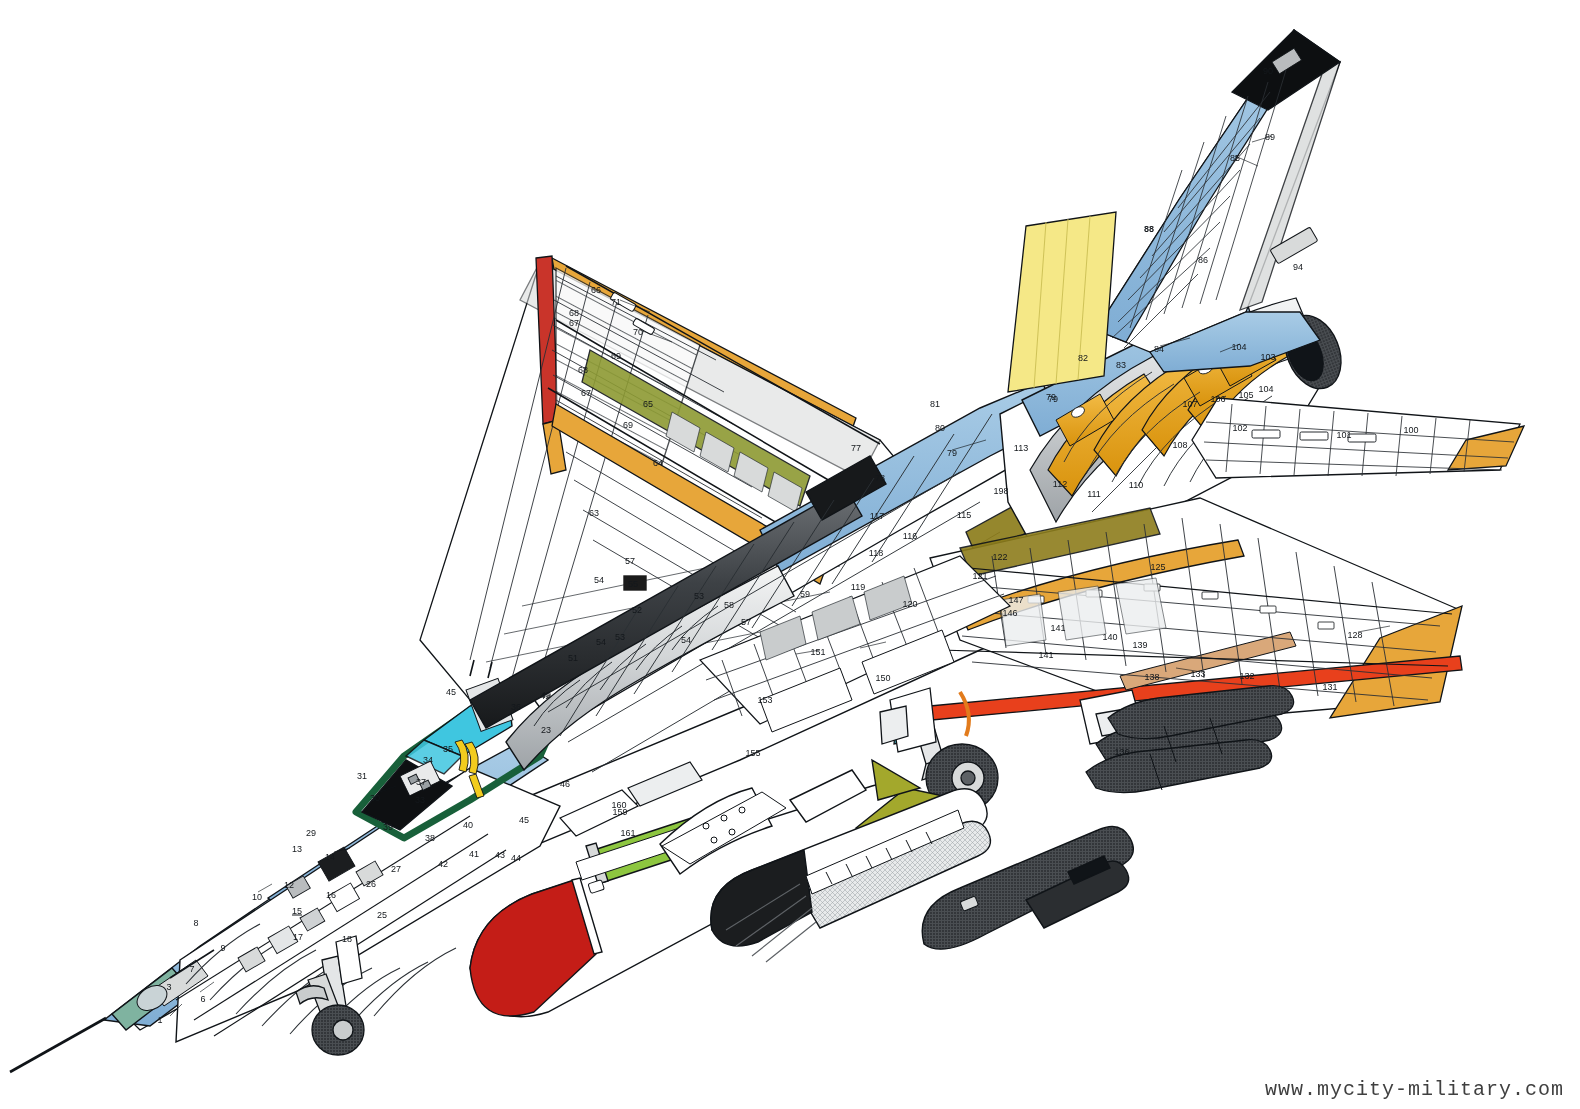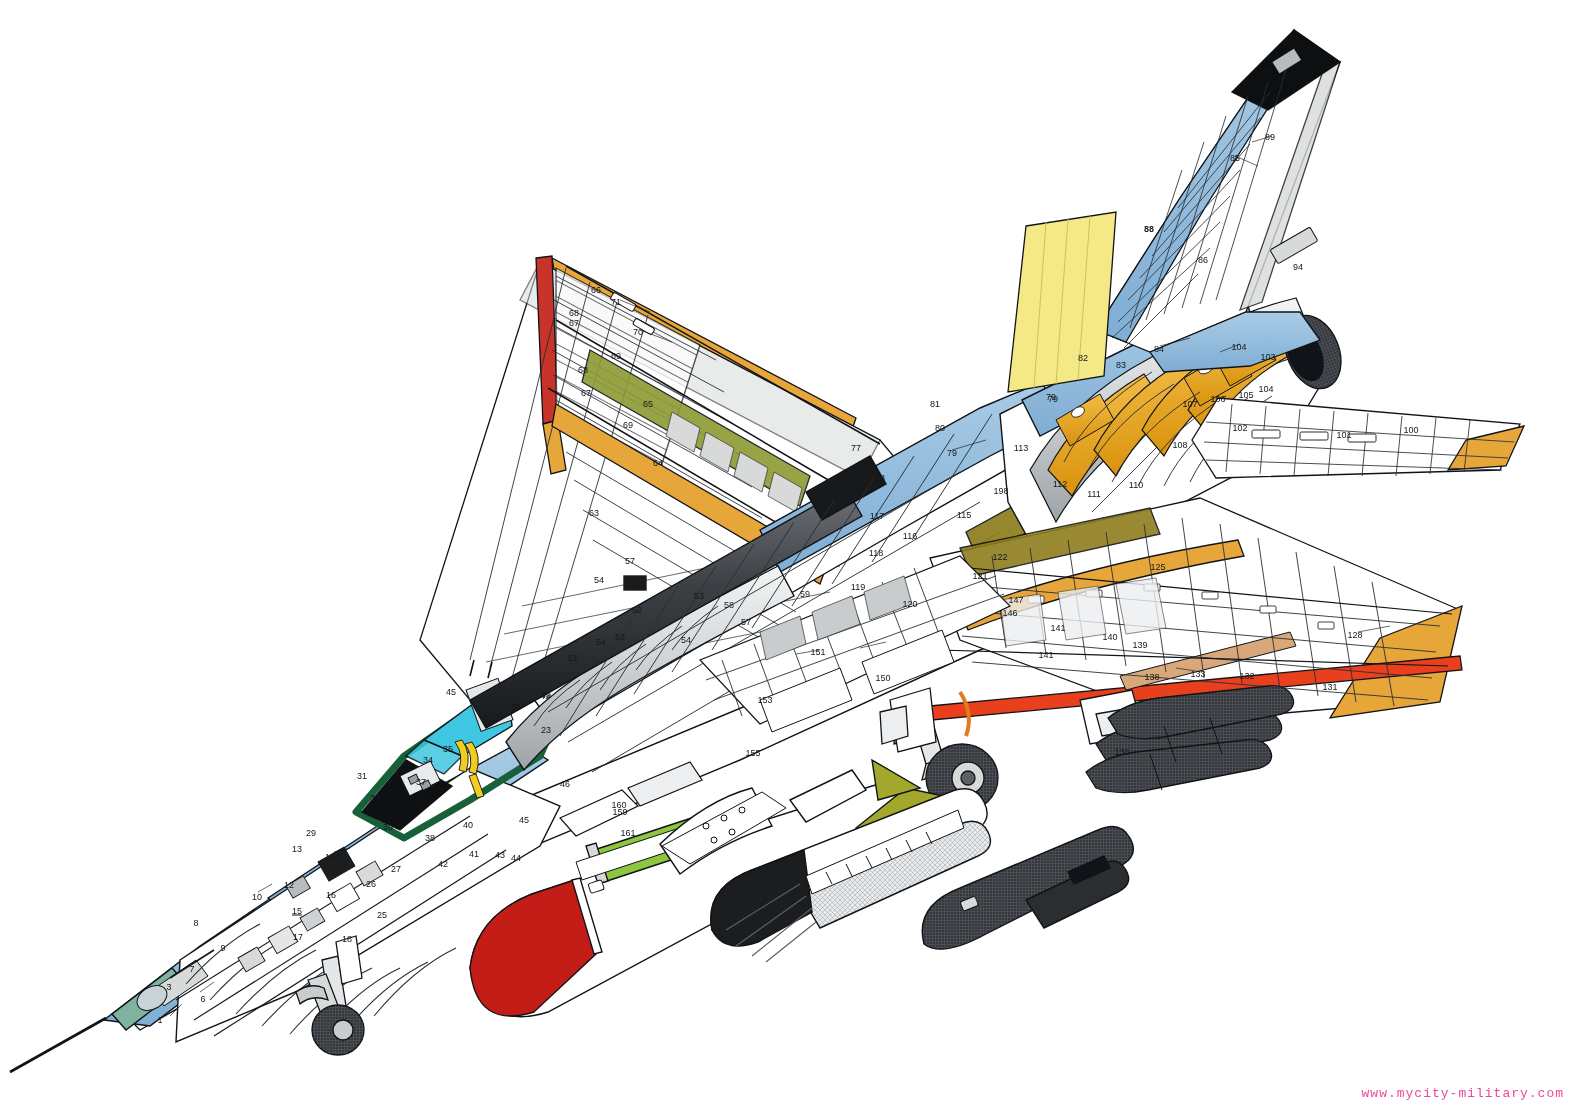--- a/index.html
+++ b/index.html
@@ -3,21 +3,21 @@
 <meta charset="utf-8">
 <title>Aircraft Cutaway Illustration</title>
 <style>
   html,body{margin:0;padding:0;background:#ffffff;}
   body{width:1580px;height:1109px;overflow:hidden;
        font-family:"Liberation Sans", sans-serif;}
   #stage{position:relative;width:1580px;height:1109px;background:#fff;}
   #art{position:absolute;inset:0;}
   .wm{position:absolute;right:16px;bottom:8px;
       font-family:"Liberation Mono", monospace;
-      font-size:13px;letter-spacing:1px;color:#ec4899;
+      font-size:20px;letter-spacing:1px;color:#404040;
       white-space:nowrap;user-select:none;}
   .callout{position:absolute;font-family:"Liberation Sans",sans-serif;
       font-size:9px;color:#14181c;line-height:1;white-space:nowrap;
       transform:translate(-50%,-50%);}
 </style>
 </head>
 <body>
 
 <div id="stage">
 

